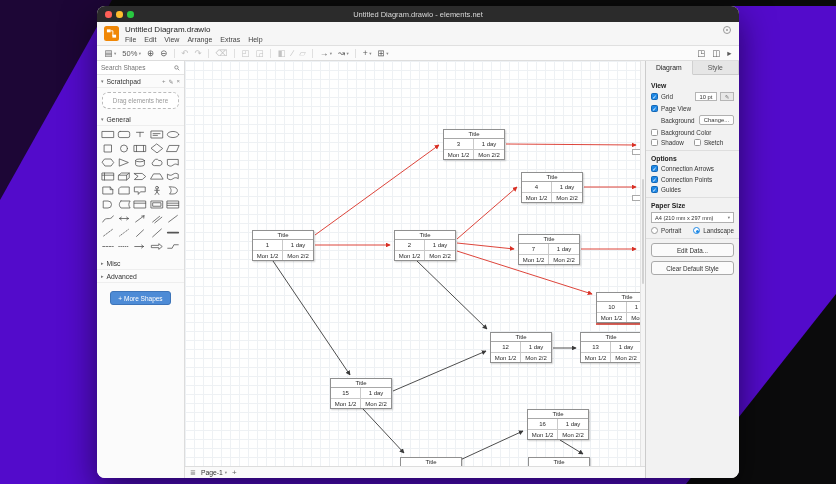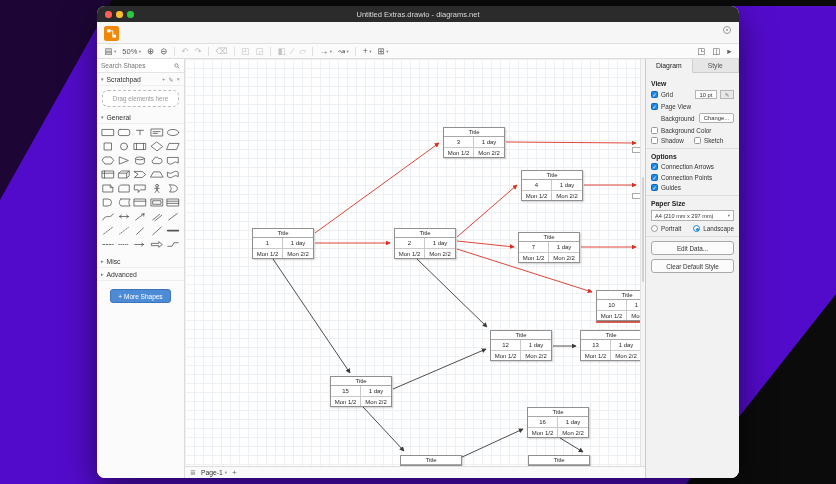--- a/index.html
+++ b/index.html
@@ -144,30 +144,41 @@
   <div class="tri-br"></div>
 
   <div class="window">
 
     <div class="titlebar">
       <div class="traffic">
         <span class="tl red"></span>
         <span class="tl yellow"></span>
         <span class="tl green"></span>
       </div>
-      <span class="tb-title">Untitled Extras.drawio - diagrams.net</span>
+      <span class="tb-title">Untitled Diagram.drawio - elements.net</span>
     </div>
 
     <div class="header">
       <div class="logo">
         <svg viewBox="0 0 12 12">
             <rect x="1" y="1.5" width="4" height="3.2" fill="#fff"></rect>
             <rect x="7" y="7.3" width="4" height="3.2" fill="#fff"></rect>
             <path d="M5 3.1h2.5v5.8" stroke="#fff" stroke-width="1" fill="none"></path>
           </svg>
+      </div>
+      <div class="hcol">
+        <div class="app-title">Untitled Diagram.drawio</div>
+        <div class="menus">
+            <span class="menu-item">File</span>
+            <span class="menu-item">Edit</span>
+            <span class="menu-item">View</span>
+            <span class="menu-item">Arrange</span>
+            <span class="menu-item">Extras</span>
+            <span class="menu-item">Help</span>
+          </div>
       </div>
       <span class="sync"></span>
     </div>
 
     <div class="toolbar">
       <span style="display:flex;align-items:center;gap:3px;">
           <span class="tb-item">
             <span>▤</span>
             <span class="tb-caret">▾</span>
           </span>

